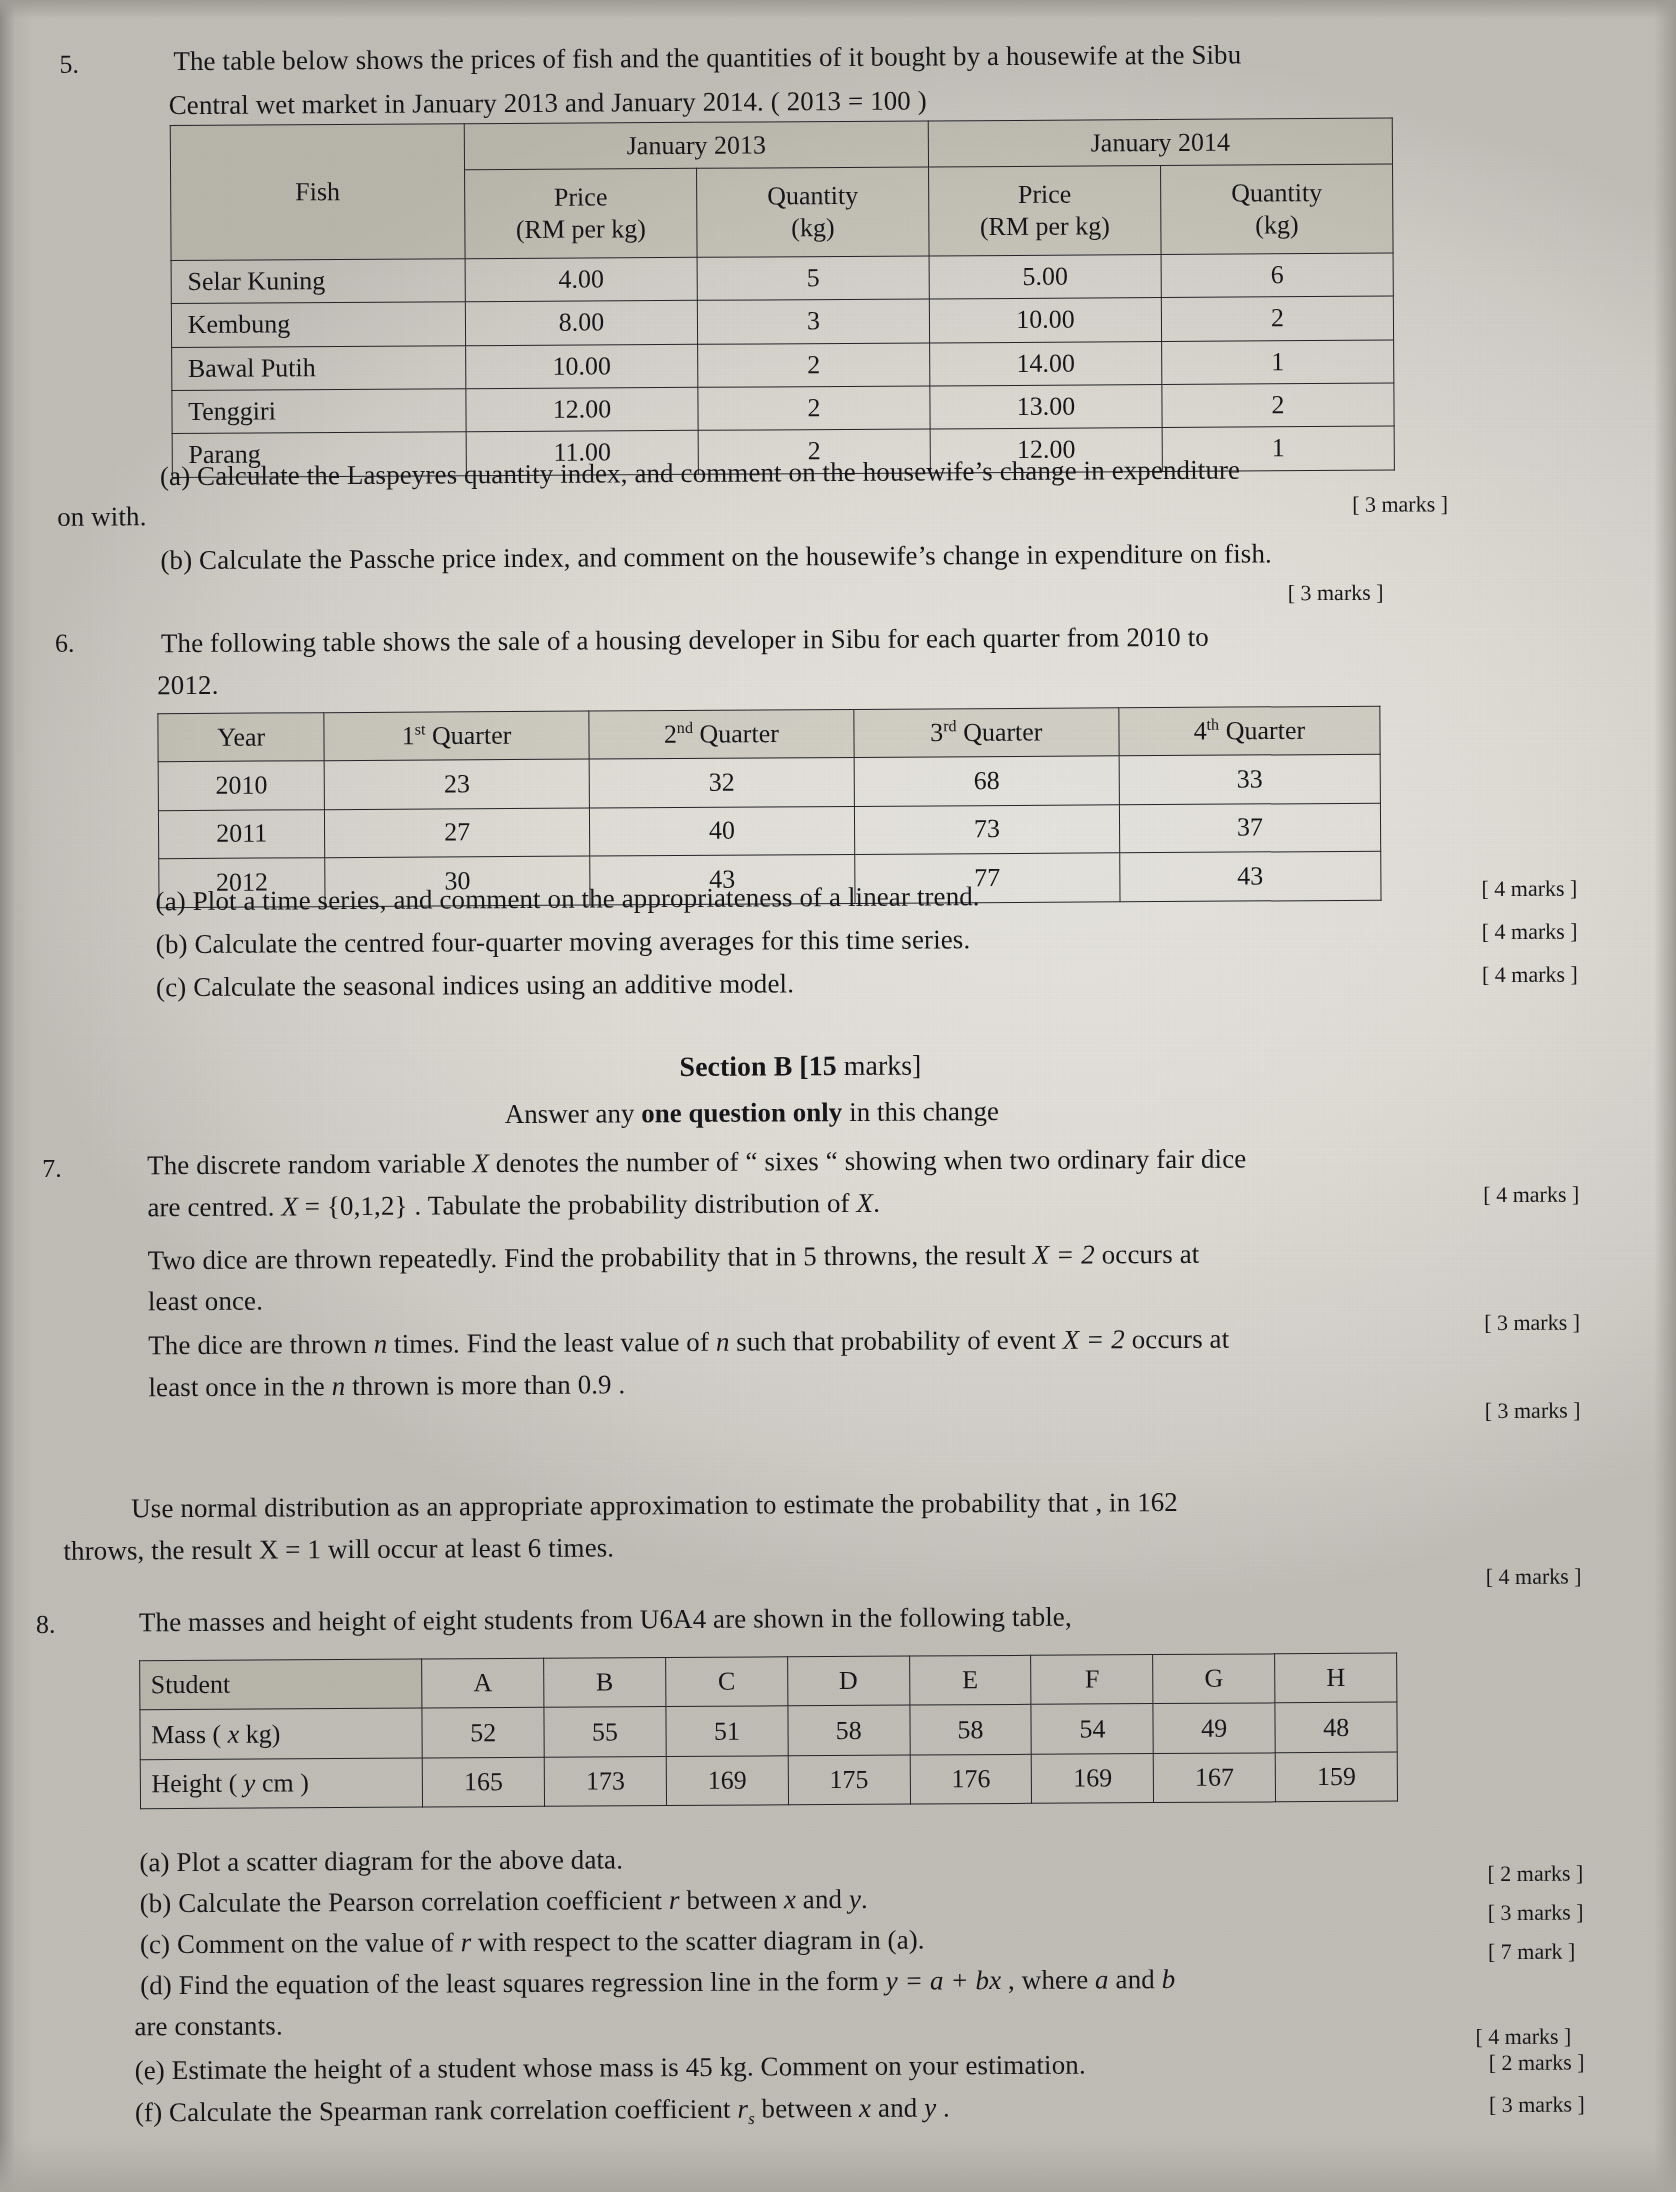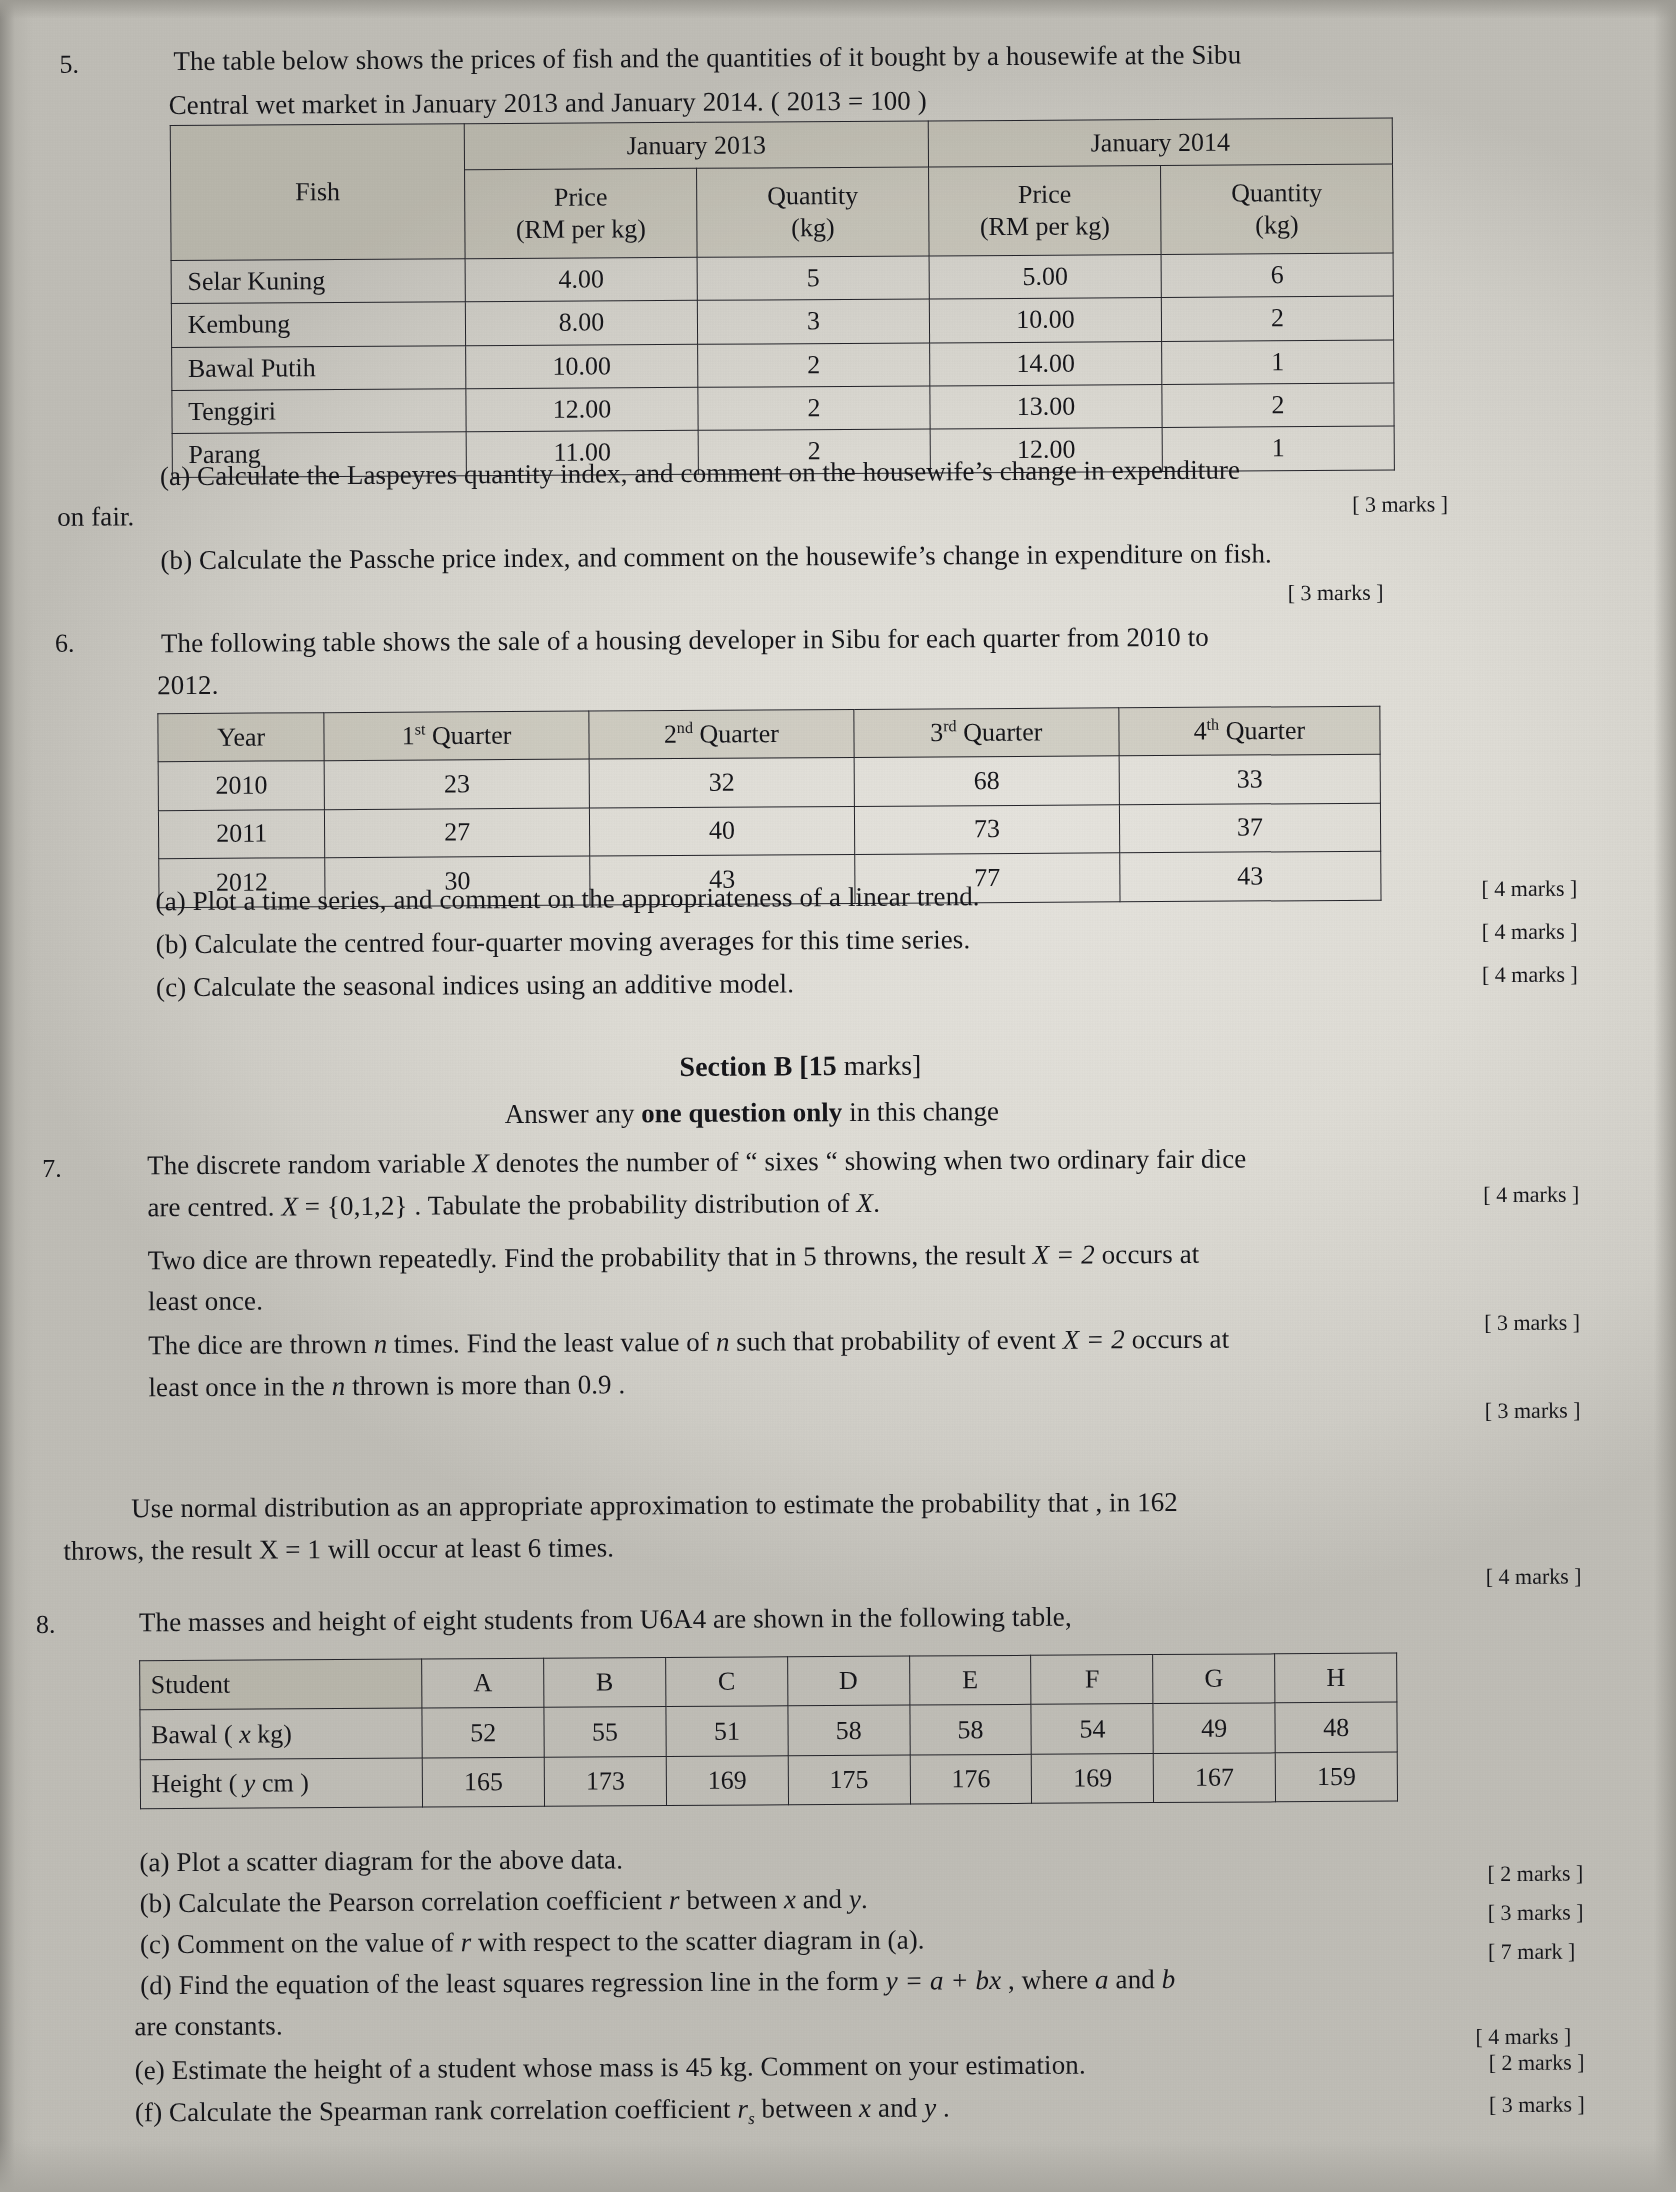--- a/index.html
+++ b/index.html
@@ -190,21 +190,21 @@
         <td class="fishname">Parang</td>
         <td>11.00</td>
         <td>2</td>
         <td>12.00</td>
         <td>1</td>
       </tr>
     </tbody>
       </table>
 
     <div class="block" style="left:157px; top:455px; width:1502px;">(a) Calculate the Laspeyres quantity  index, and comment on the housewife’s change in expenditure</div>
-    <div class="block" style="left:54px; top:495px;">on fair.</div>
+    <div class="block" style="left:54px; top:495px;">on with.</div>
     <div class="marks" style="left:1349px; top:495px;">[ 3 marks ]</div>
 
     <div class="block" style="left:157px; top:539px; width:1520px;">(b) Calculate the Passche price index, and comment on the housewife’s change in expenditure on fish.</div>
     <div class="marks" style="left:1284px; top:583px;">[ 3 marks ]</div>
 
     <div class="qnum" style="left:51px; top:624px;">6.</div>
     <div class="block" style="left:157px; top:622px; width:1502px;">The following table shows the sale of a housing developer  in Sibu for each quarter from 2010 to</div>
     <div class="block" style="left:153px; top:664px;">2012.</div>
 
     <table class="extbl" id="quarter-table">
@@ -293,21 +293,21 @@
         <td>A</td>
         <td>B</td>
         <td>C</td>
         <td>D</td>
         <td>E</td>
         <td>F</td>
         <td>G</td>
         <td>H</td>
       </tr>
       <tr>
-        <td class="rowlabel"><span>Bawal  ( </span><i class="v">x</i><span> kg)</span></td>
+        <td class="rowlabel"><span>Mass  ( </span><i class="v">x</i><span> kg)</span></td>
         <td>52</td>
         <td>55</td>
         <td>51</td>
         <td>58</td>
         <td>58</td>
         <td>54</td>
         <td>49</td>
         <td>48</td>
       </tr>
       <tr>

